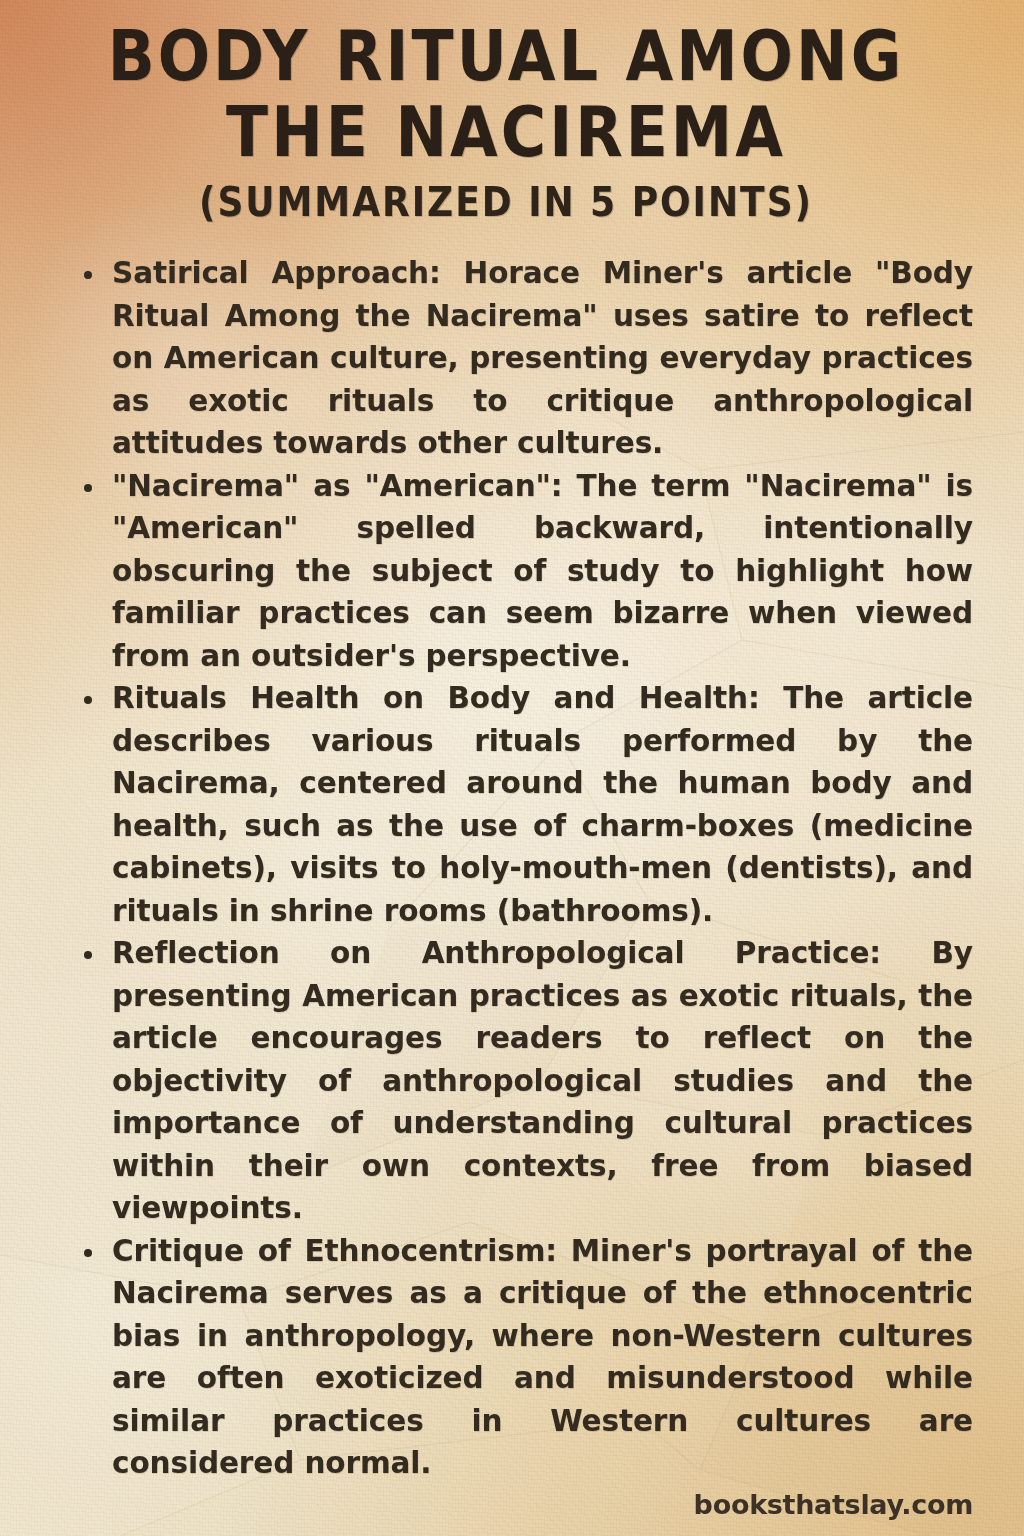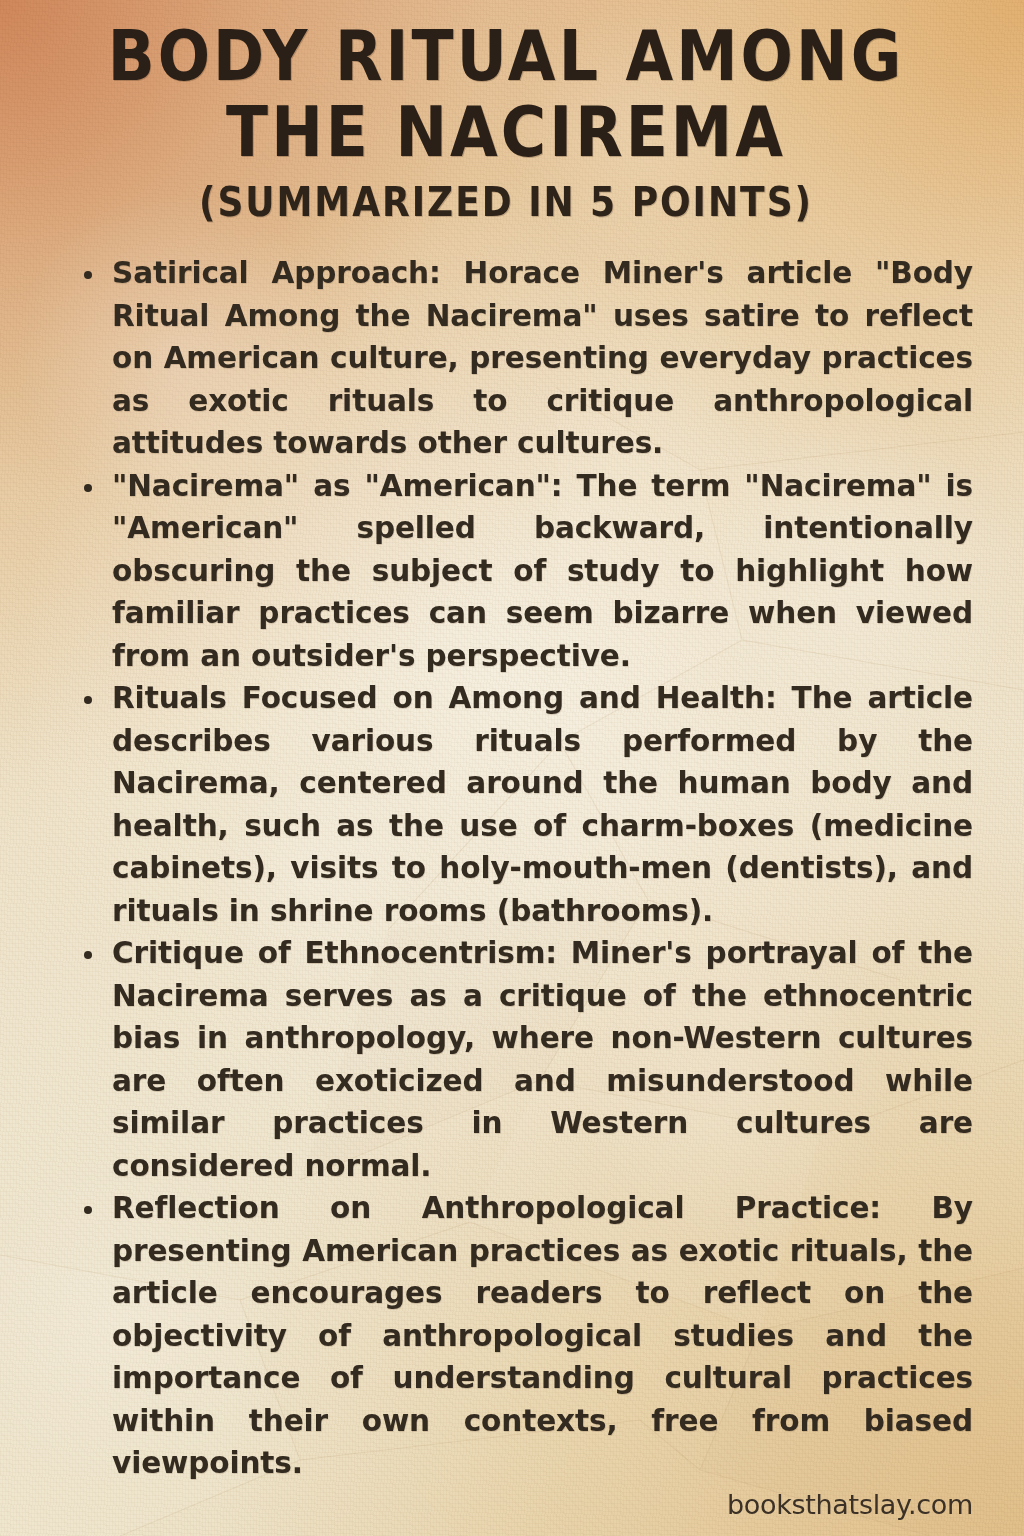--- a/index.html
+++ b/index.html
@@ -140,21 +140,21 @@
   }
 
   
   .footer {
     position: absolute;
     right: 51px;
     bottom: 14px;
     z-index: 6;
     color: #3b3126;
     font-family: "DejaVu Sans", sans-serif;
-    font-weight: normal;
+    font-weight: bold;
     font-size: 27px;
     line-height: 34px;
     letter-spacing: -0.3px;
     text-align: center;
   }
 </style>
 </head>
 <body>
 
 <div class="poster">
@@ -198,27 +198,27 @@
     </div>
 
     <ul class="points">
       <li class="point-item">
         <span>Satirical Approach: Horace Miner's article "Body Ritual Among the Nacirema" uses satire to reflect on American culture, presenting everyday practices as exotic rituals to critique anthropological attitudes towards other cultures.</span>
       </li>
       <li class="point-item">
         <span>"Nacirema" as "American": The term "Nacirema" is "American" spelled backward, intentionally obscuring the subject of study to highlight how familiar practices can seem bizarre when viewed from an outsider's perspective.</span>
       </li>
       <li class="point-item">
-        <span>Rituals Focused on Among and Health: The article describes various rituals performed by the Nacirema, centered around the human body and health, such as the use of charm-boxes (medicine cabinets), visits to holy-mouth-men (dentists), and rituals in shrine rooms (bathrooms).</span>
+        <span>Rituals Health on Body and Health: The article describes various rituals performed by the Nacirema, centered around the human body and health, such as the use of charm-boxes (medicine cabinets), visits to holy-mouth-men (dentists), and rituals in shrine rooms (bathrooms).</span>
+      </li>
+      <li class="point-item">
+        <span>Reflection on Anthropological Practice: By presenting American practices as exotic rituals, the article encourages readers to reflect on the objectivity of anthropological studies and the importance of understanding cultural practices within their own contexts, free from biased viewpoints.</span>
       </li>
       <li class="point-item">
         <span>Critique of Ethnocentrism: Miner's portrayal of the Nacirema serves as a critique of the ethnocentric bias in anthropology, where non-Western cultures are often exoticized and misunderstood while similar practices in Western cultures are considered normal.</span>
       </li>
-      <li class="point-item">
-        <span>Reflection on Anthropological Practice: By presenting American practices as exotic rituals, the article encourages readers to reflect on the objectivity of anthropological studies and the importance of understanding cultural practices within their own contexts, free from biased viewpoints.</span>
-      </li>
     </ul>
 
   </div>
 
   <div class="footer">booksthatslay.com</div>
 
 </div>
 
 </body></html>

